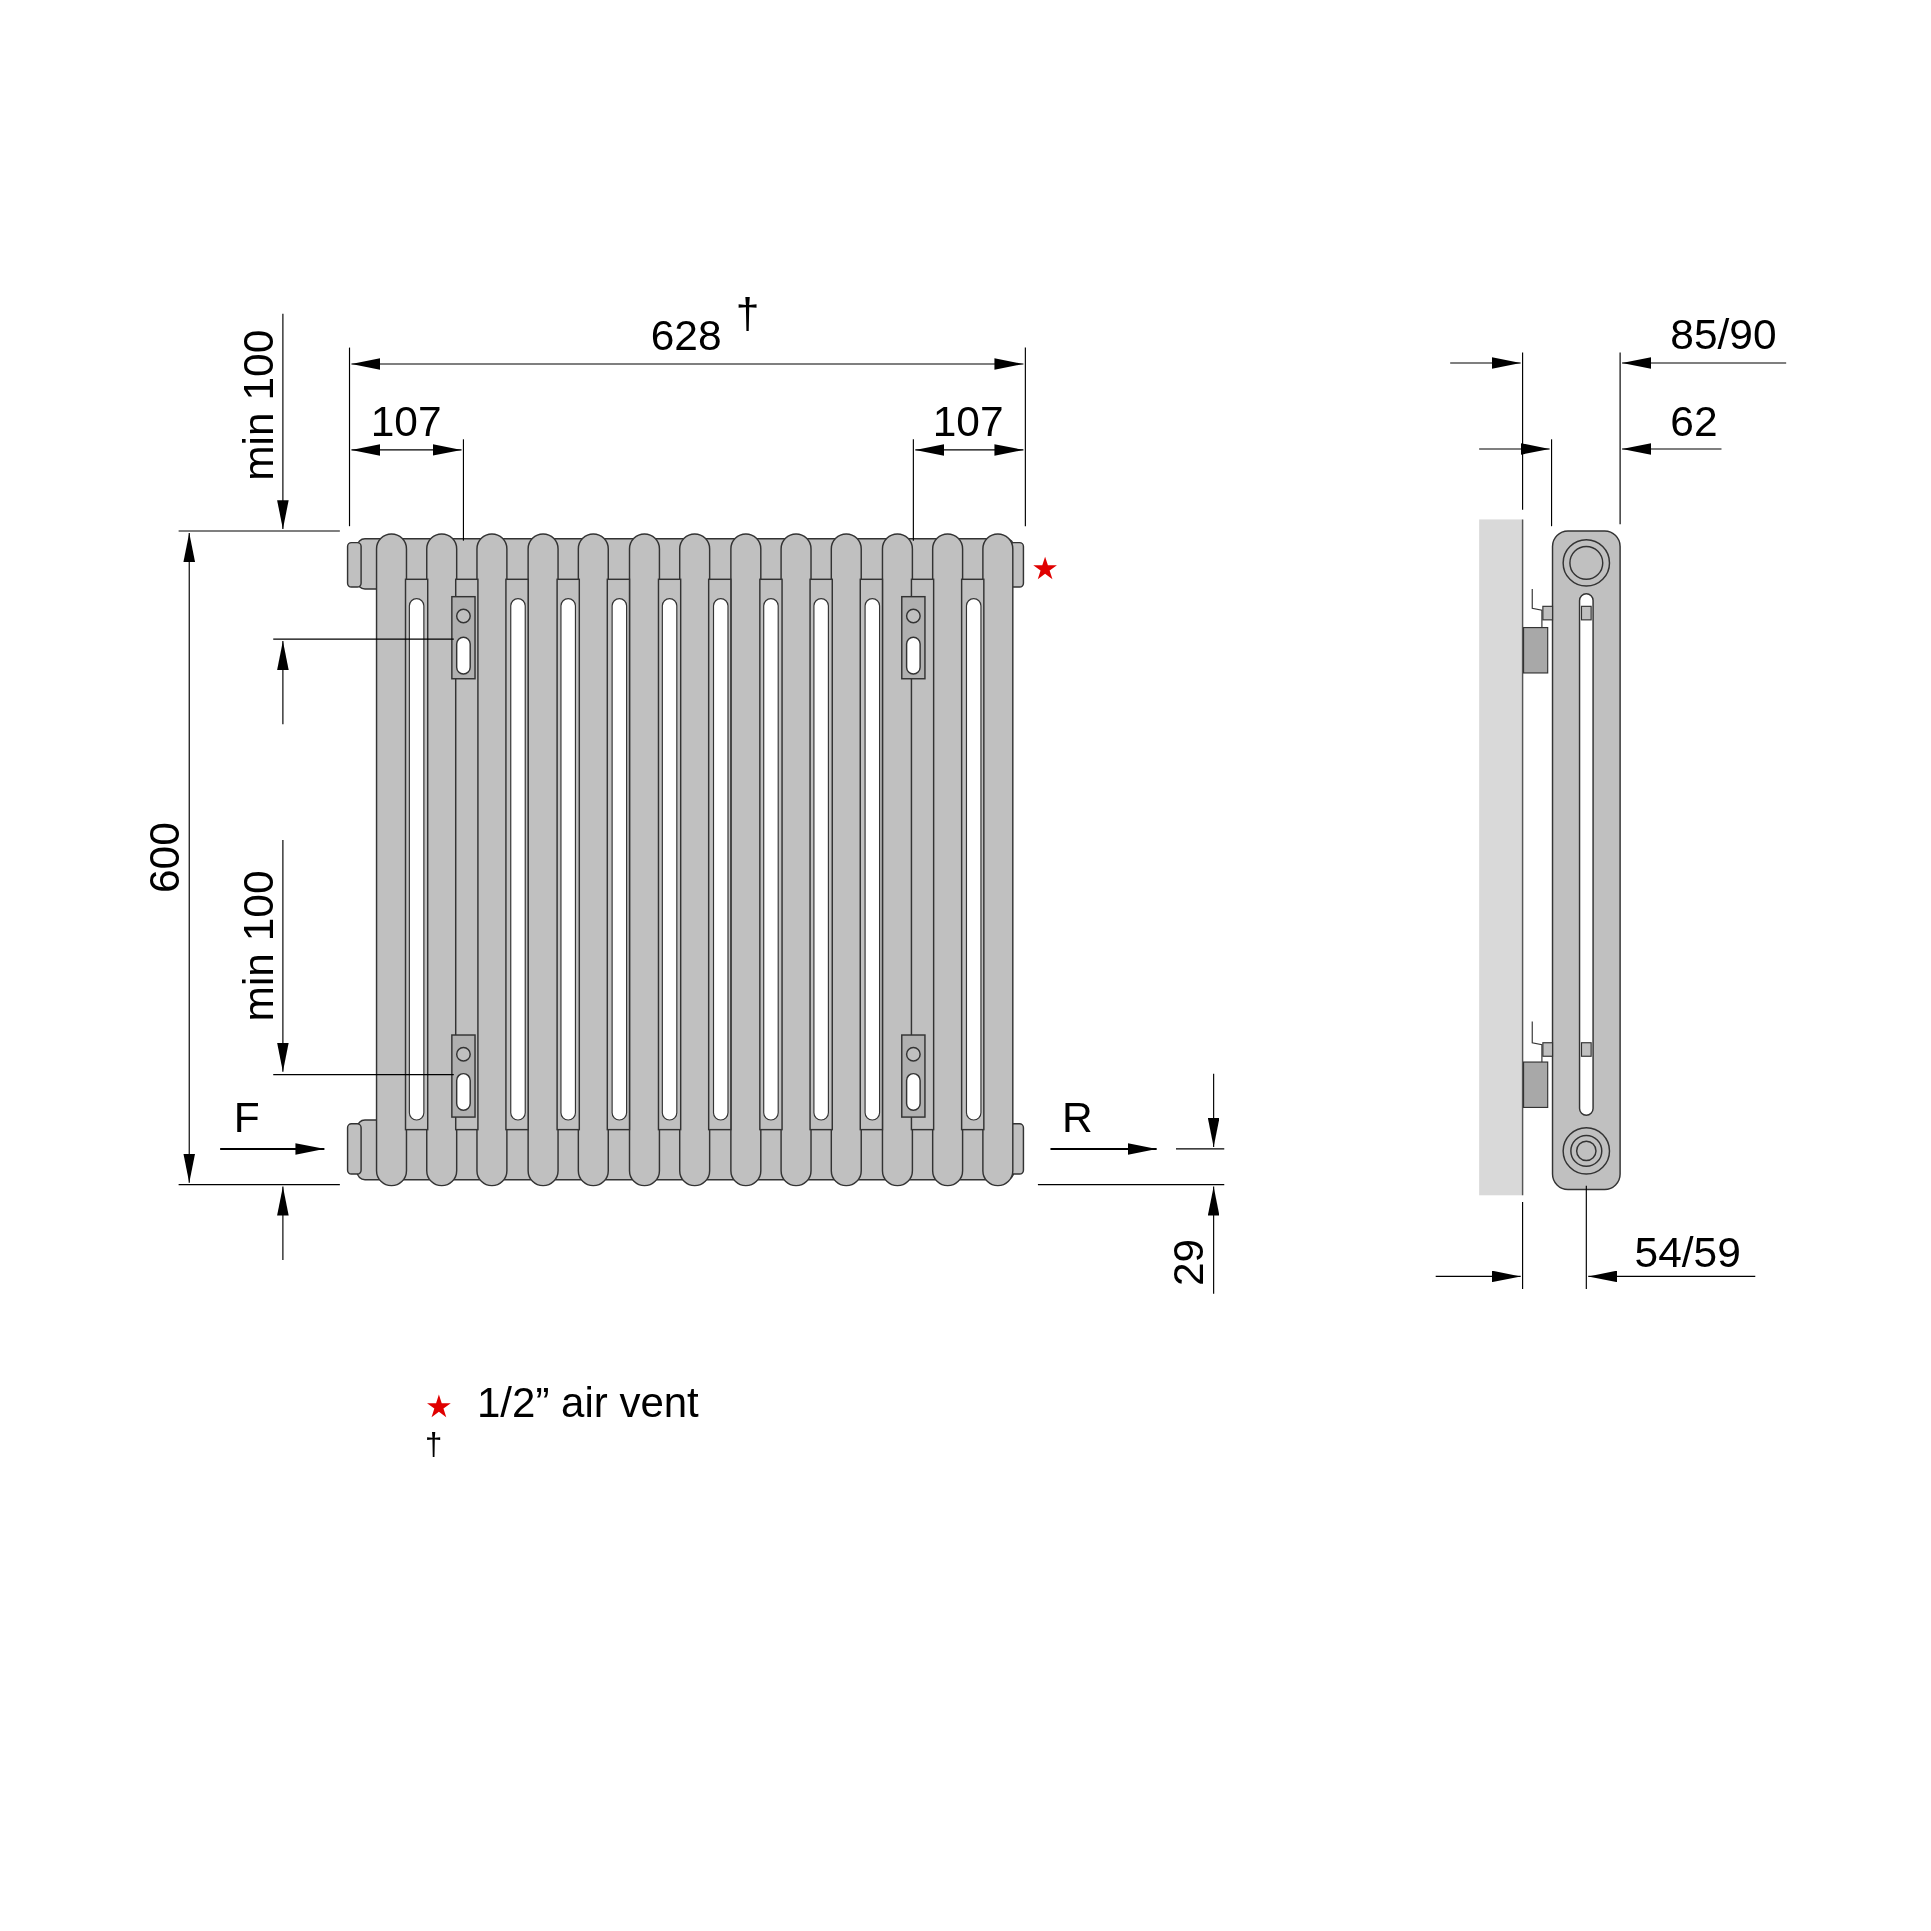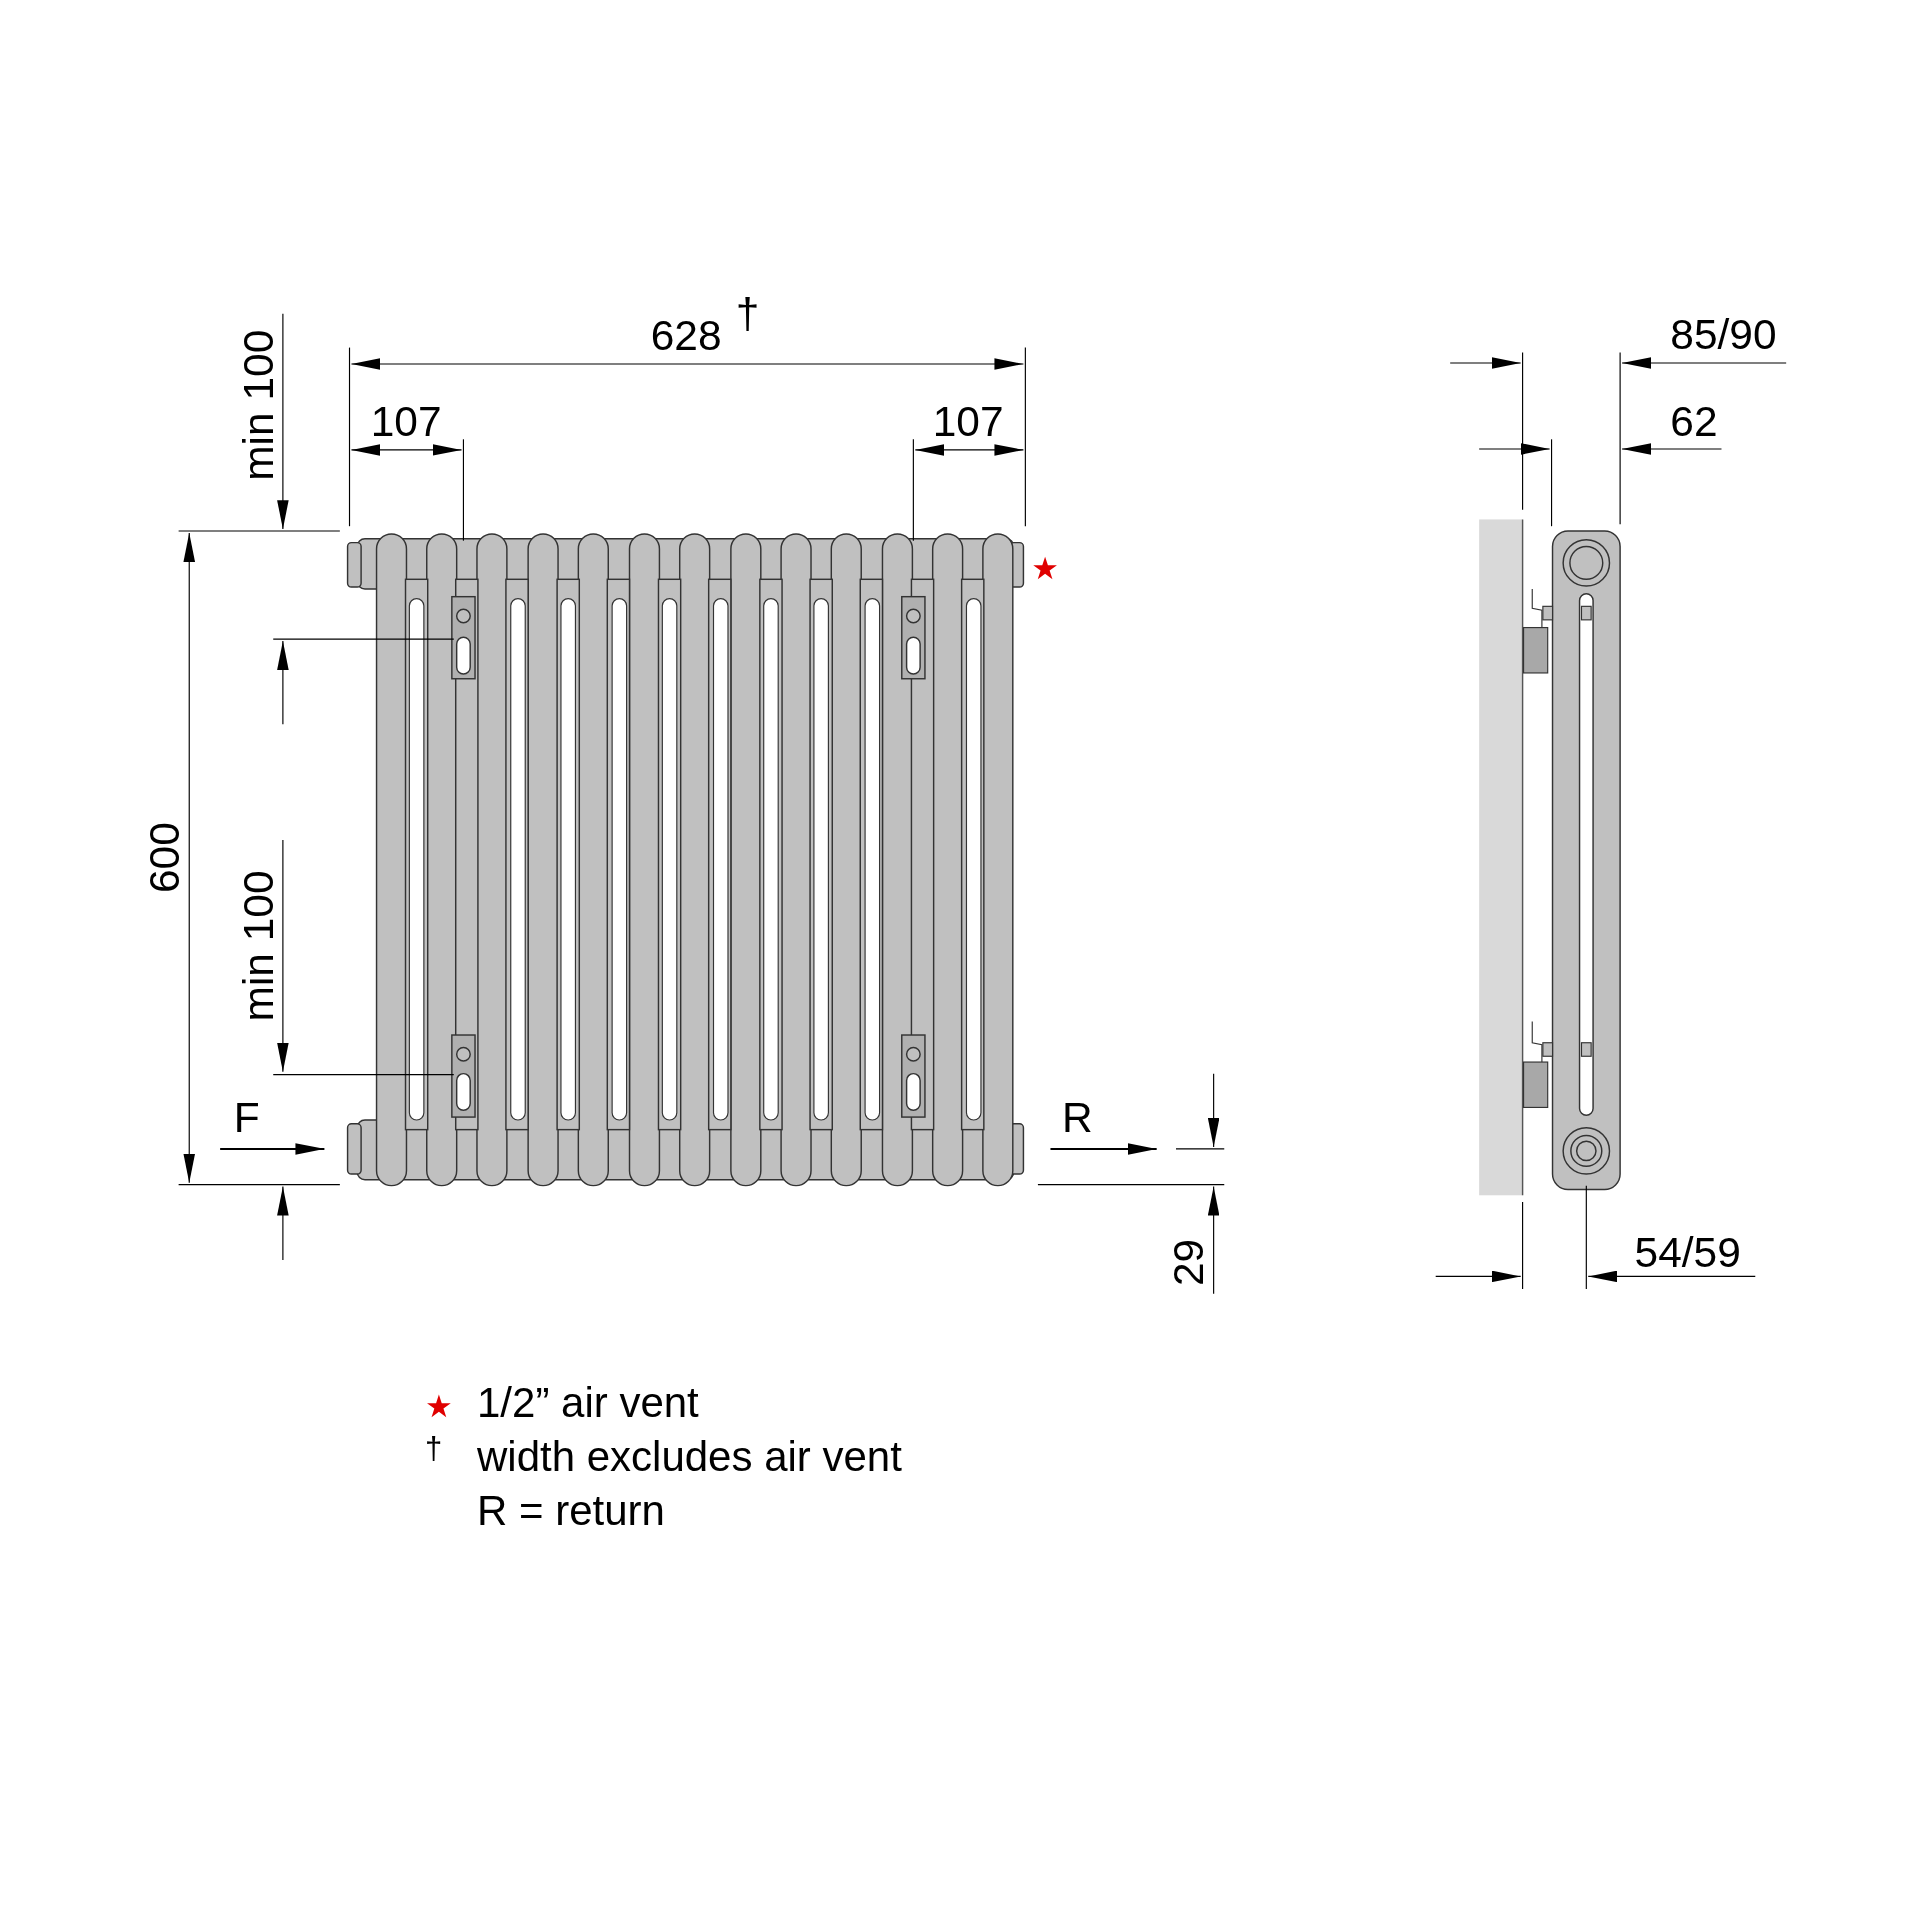--- a/index.html
+++ b/index.html
@@ -225,20 +225,15 @@
   </g>
 </svg>
 
 <div class="legend">
   <div class="legend-row">
     <span class="legend-sym star">★</span>
     <span class="legend-text">1/2” air vent</span>
   </div>
   <div class="legend-row">
     <span class="legend-sym dagger">†</span>
-    <span class="legend-text">width excludes air vent</span>
-  </div>
-  <div class="legend-row">
-    <span class="legend-sym"></span>
-    <span class="legend-text">R = return</span>
   </div>
 </div>
 
 
 </body></html>

